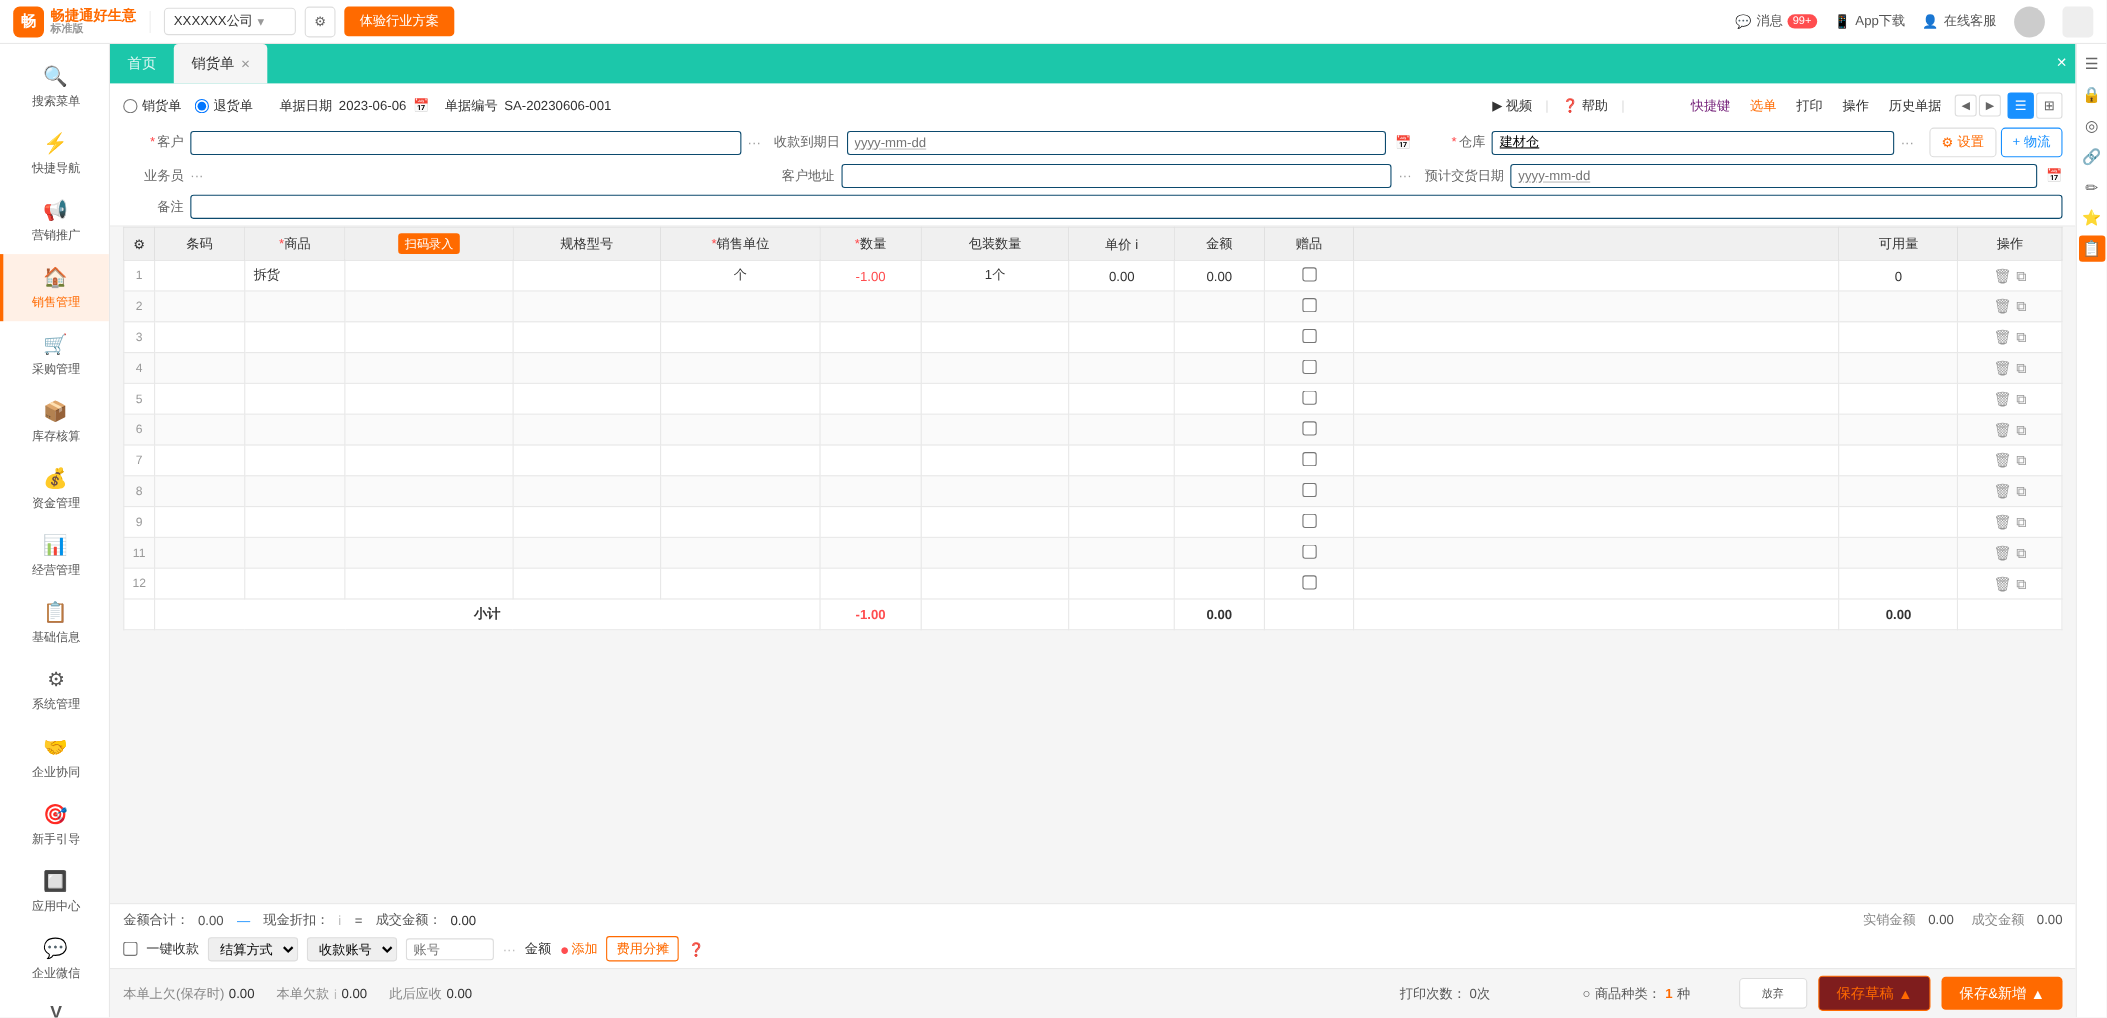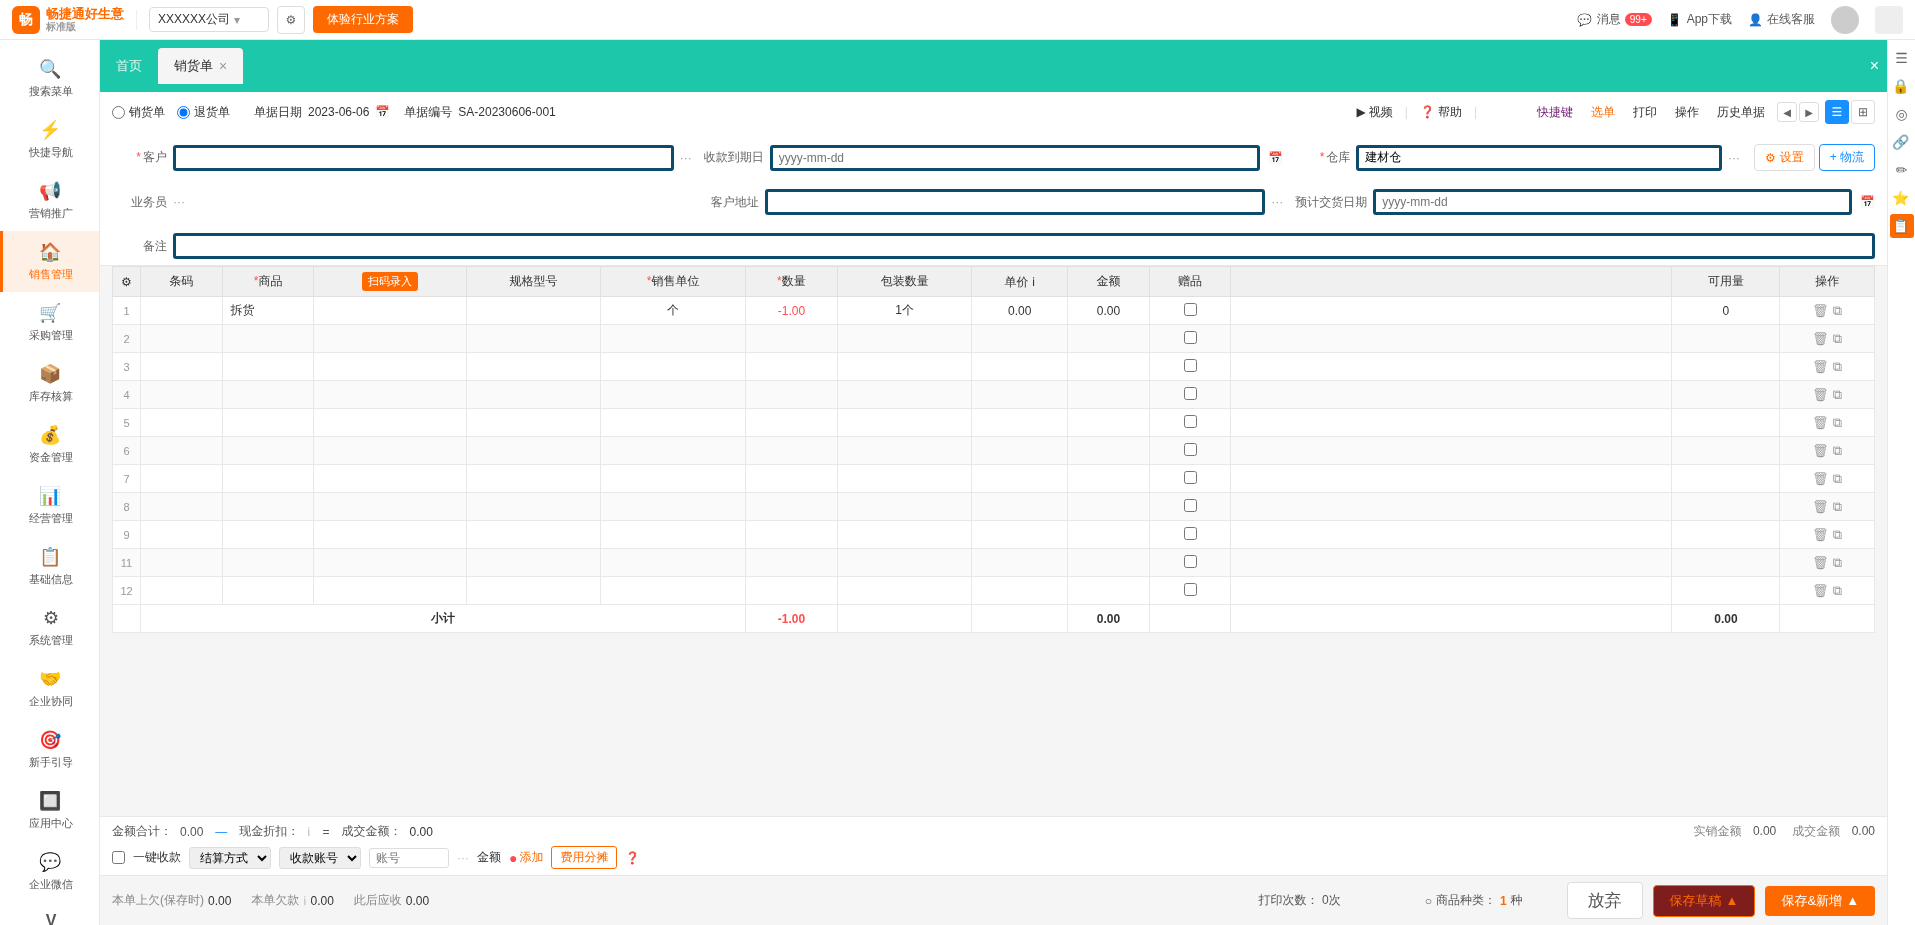--- a/index.html
+++ b/index.html
@@ -28,31 +28,31 @@
     
     .sidebar { width: 100px; background: #fff; border-right: 1px solid #e8e8e8; display: flex; flex-direction: column; padding-top: 8px; }
     .sidebar-item { display: flex; flex-direction: column; align-items: center; padding: 10px 4px; cursor: pointer; color: #555; gap: 4px; font-size: 11px; border-left: 3px solid transparent; }
     .sidebar-item.active { background: #fff0e6; color: #ff6a00; border-left-color: #ff6a00; }
     .sidebar-item .icon { font-size: 18px; }
 
     
     .content { flex: 1; display: flex; flex-direction: column; overflow: hidden; }
 
     
-    .tabs { display: flex; align-items: center; background: #1cc7aa; height: 52px; padding: 0 0 0 0; }
+    .tabs { display: flex; align-items: center; background: #1cc7aa; height: 36px; padding: 0 0 0 0; }
     .tab { padding: 0 16px; height: 36px; display: flex; align-items: center; cursor: pointer; font-size: 13px; color: rgba(255,255,255,0.85); gap: 6px; }
     .tab.active { background: #f5f5f5; color: #333; border-radius: 4px 4px 0 0; }
     .tab-close { font-size: 14px; color: #999; }
     .radio-item { display: flex; align-items: center; gap: 4px; cursor: pointer; }
     .radio-item input[type=radio] { cursor: pointer; }
     .toolbar-btn { display: flex; align-items: center; gap: 3px; cursor: pointer; padding: 2px 6px; }
-    .field-row { display: flex; align-items: center; gap: 6px; margin-top: 12px; }
+    .field-row { display: flex; align-items: center; gap: 6px; }
     .field-label { color: #666; white-space: nowrap; min-width: 55px; text-align: right; }
     .field-label.required::before { content: '*'; color: #ff4d4f; margin-right: 2px; }
-    .field-input { flex: 1; border: 3px solid #0c4a6e; border-radius: 3px; padding: 3px 6px; font-size: 12px; background: white; min-width: 0; }
+    .field-input { flex: 1; border: 1px solid #0c4a6e; border-radius: 3px; padding: 3px 6px; font-size: 12px; background: white; min-width: 0; text-decoration: underline; }
     .field-input.empty { color: #bbb; }
     .field-suffix { color: #1890ff; cursor: pointer; font-size: 12px; white-space: nowrap; }
     .field-suffix.dots { color: #999; }
     .cal-icon { color: #bbb; cursor: pointer; margin-left: 2px; }
 
     
     .right-actions { display: flex; flex-direction: column; gap: 6px; }
     .action-btn-setting { background: white; border: 1px solid #ddd; border-radius: 4px; padding: 4px 10px; cursor: pointer; font-size: 12px; color: #ff6a00; display: flex; align-items: center; gap: 4px; }
     .action-btn-logistics { background: white; border: 1px solid #1890ff; border-radius: 4px; padding: 4px 10px; cursor: pointer; font-size: 12px; color: #1890ff; display: flex; align-items: center; gap: 4px; }
     .data-table { width: 100%; border-collapse: collapse; font-size: 12px; }
@@ -82,21 +82,21 @@
     .status-bar { background: #f5f5f5; border-top: 1px solid #e8e8e8; padding: 6px 12px; display: flex; align-items: center; font-size: 12px; color: #555; gap: 44px; }
     .status-items { display: flex; gap: 20px; flex: 1; }
     .status-item { display: flex; align-items: center; gap: 4px; }
     .status-item .label { color: #888; }
     .status-item .value { color: #333; font-weight: 500; }
     .product-count { display: flex; align-items: center; gap: 4px; margin-left: 20px; }
     .print-count { margin-right: 20px; }
 
     
     .bottom-actions { display: flex; align-items: center; gap: 10px; }
-    .btn-discard { border: 1px solid #ddd; background: white; color: #555; border-radius: 4px; padding: 6px 20px; cursor: pointer; font-size: 17px; }
+    .btn-discard { border: 1px solid #ddd; background: white; color: #555; border-radius: 4px; padding: 6px 20px; cursor: pointer; font-size: 10px; }
     .btn-save-draft { border: 1px solid #ff6a00; background: #7f1d1d; color: #ff6a00; border-radius: 4px; padding: 6px 16px; cursor: pointer; font-size: 13px; display: flex; align-items: center; gap: 4px; }
     .btn-save-new { background: #ff6a00; color: white; border: none; border-radius: 4px; padding: 6px 16px; cursor: pointer; font-size: 13px; display: flex; align-items: center; gap: 4px; }
 
     
     .right-panel { width: 28px; background: #fff; border-left: 1px solid #e8e8e8; display: flex; flex-direction: column; align-items: center; padding: 6px 0; gap: 4px; }
     .right-panel-icon { width: 24px; height: 24px; display: flex; align-items: center; justify-content: center; cursor: pointer; color: #666; font-size: 14px; border-radius: 3px; }
     .right-panel-icon.active { background: #ff6a00; color: white; }
 
     .form-section { background: #fff; padding: 8px 12px 6px; border-bottom: 1px solid #e8e8e8; }
 

